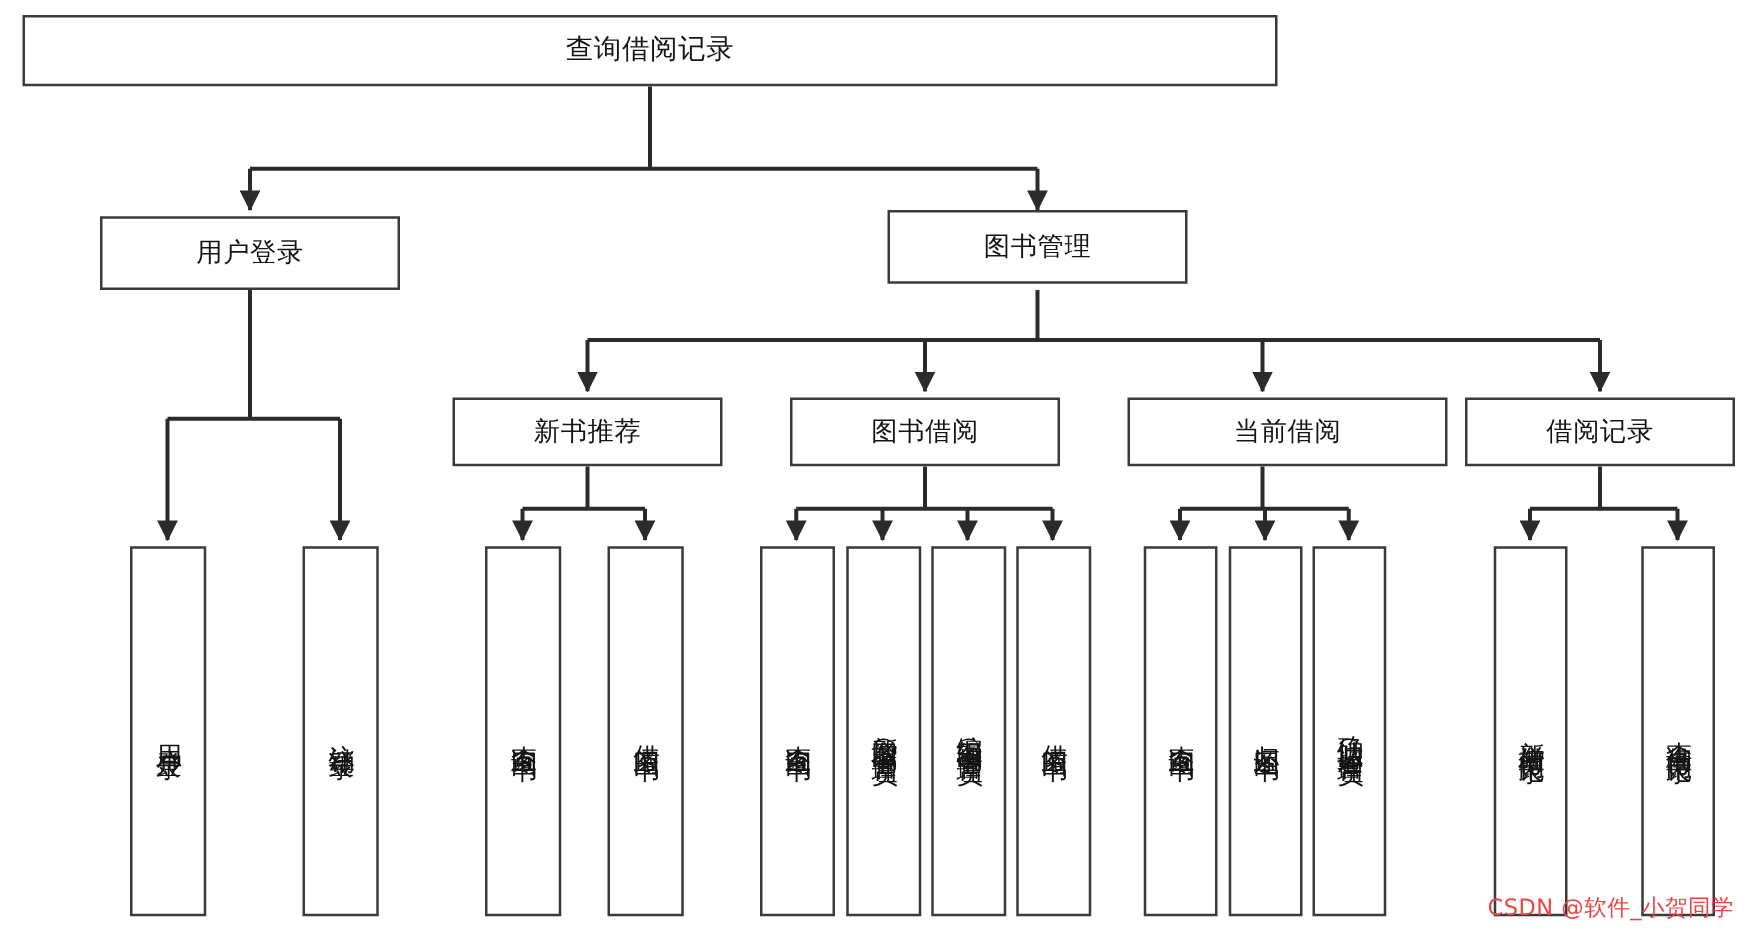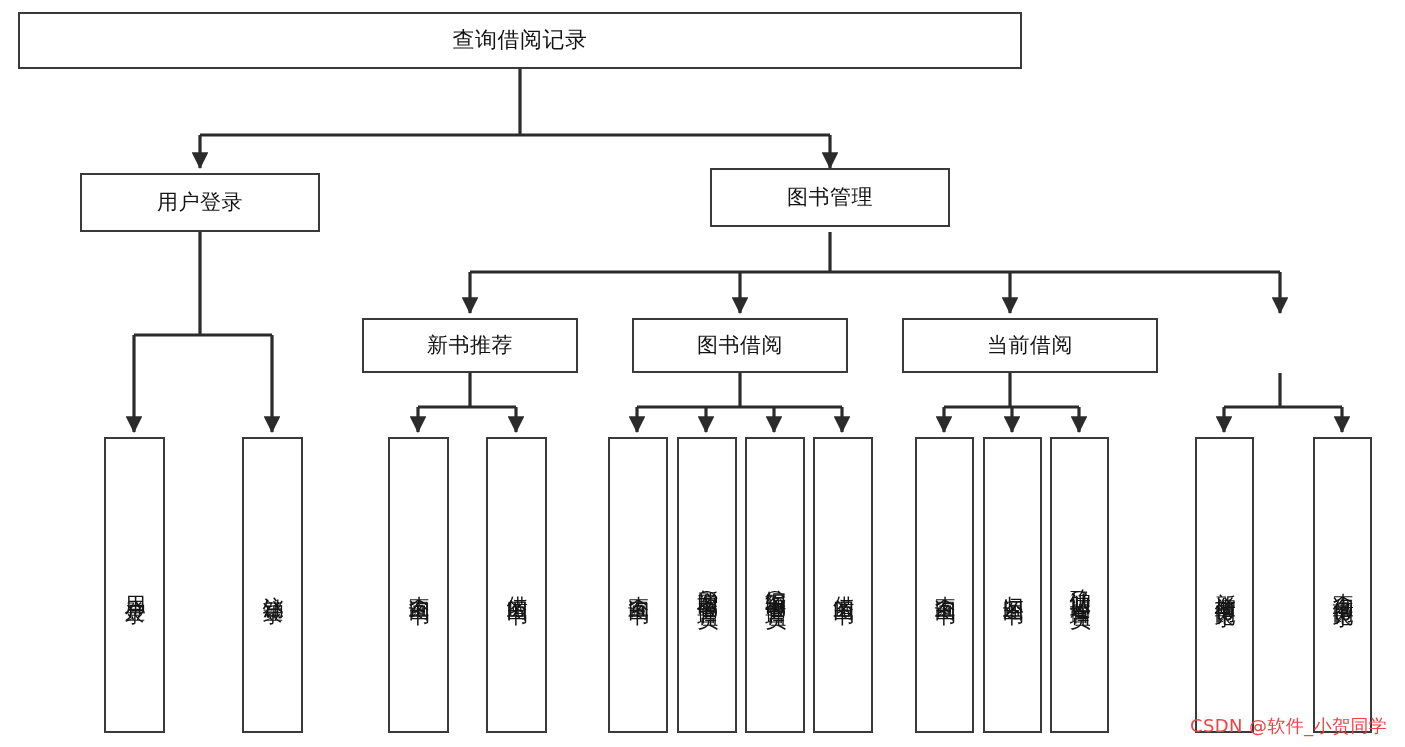--- a/index.html
+++ b/index.html
@@ -130,20 +130,23 @@
 
   <div class="node" style="left:362px; top:318px; width:216px; height:55px;">
     <span class="label">新书推荐</span>
   </div>
   <div class="node" style="left:632px; top:318px; width:216px; height:55px;">
     <span class="label">图书借阅</span>
   </div>
   <div class="node" style="left:902px; top:318px; width:256px; height:55px;">
     <span class="label">当前借阅</span>
   </div>
+  <div class="node" style="left:1172px; top:318px; width:216px; height:55px;">
+    <span class="label">借阅记录</span>
+  </div>
 
   <div class="node vertical" style="left:104px; top:437px; width:61px; height:296px;">
     <span class="label">用户登录</span>
   </div>
   <div class="node vertical" style="left:242px; top:437px; width:61px; height:296px;">
     <span class="label">注销登录</span>
   </div>
 
   <div class="node vertical" style="left:388px; top:437px; width:61px; height:296px;">
     <span class="label">查询图书</span>

